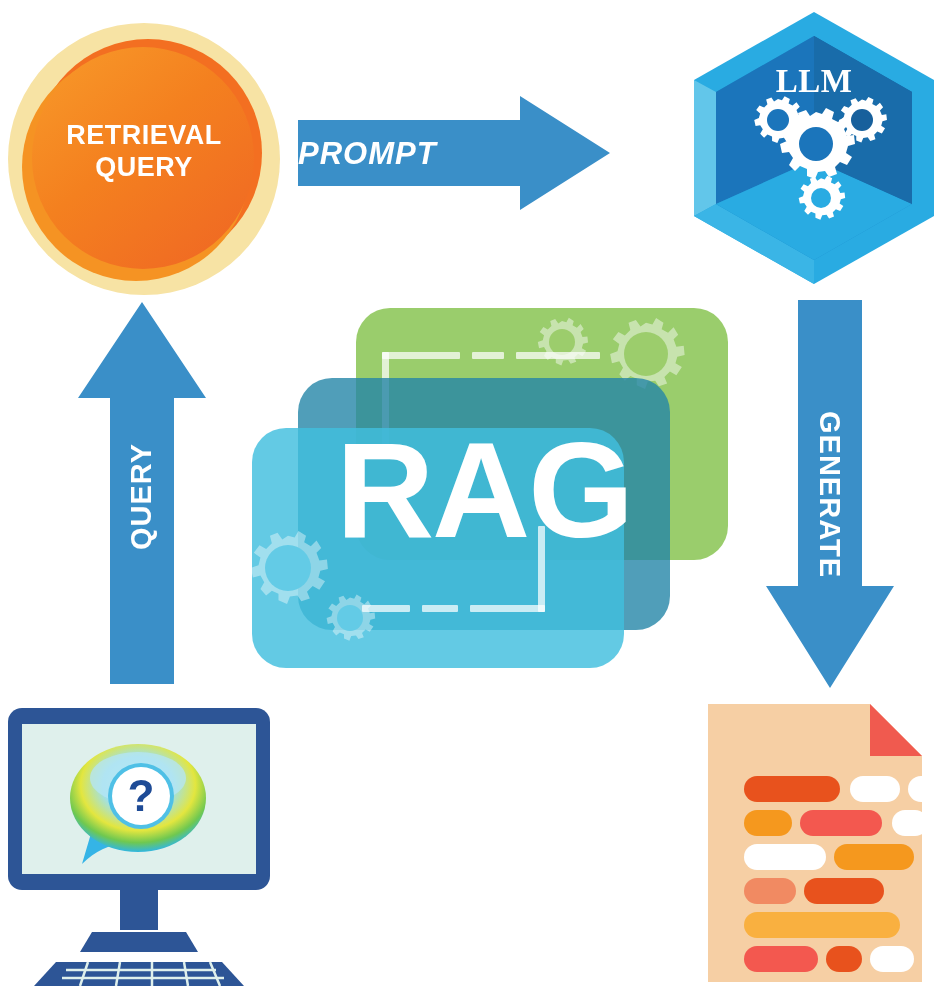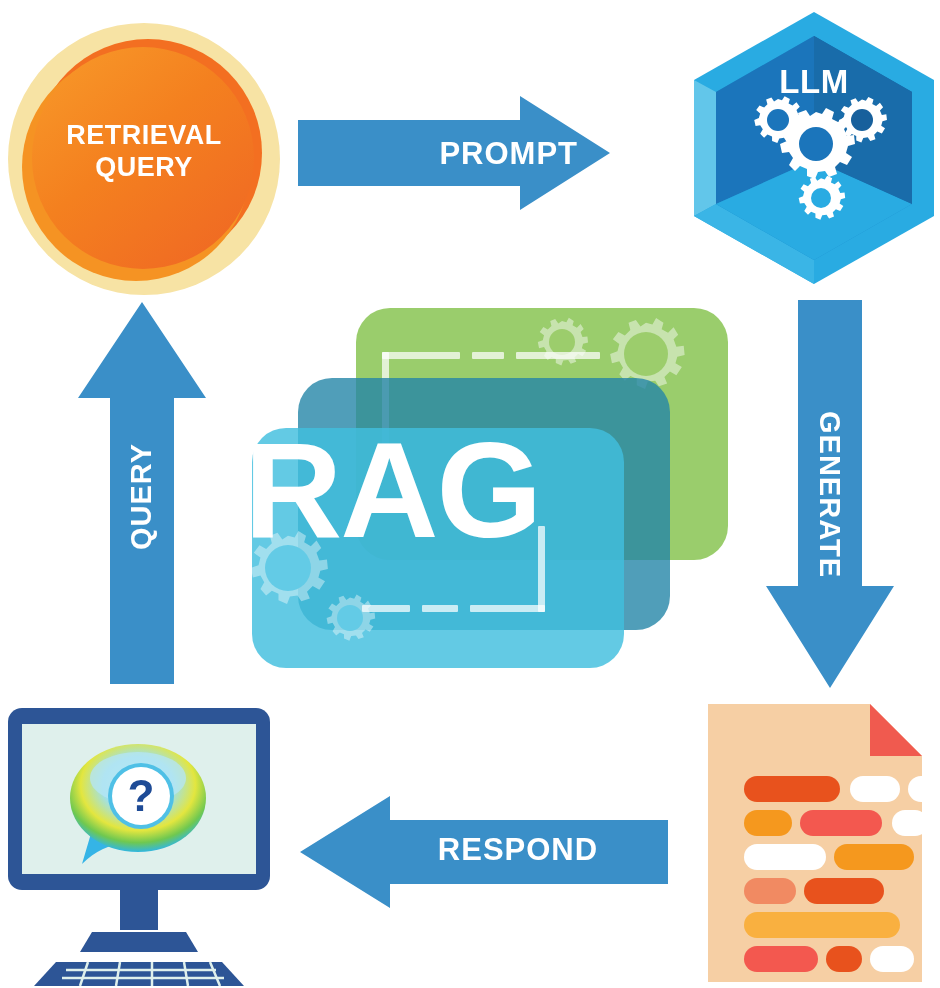--- a/index.html
+++ b/index.html
@@ -15,30 +15,30 @@
   .blobA{position:absolute;left:26px;top:16px;width:228px;height:228px;border-radius:50%;
          background:#f36f21;}
   .blobB{position:absolute;left:14px;top:30px;width:228px;height:228px;border-radius:50%;
          background:#f59323;}
   .blobC{position:absolute;left:24px;top:24px;width:222px;height:222px;border-radius:50%;
          background:linear-gradient(140deg,#f89b2a 0%,#f4801f 45%,#ef6524 100%);}
   #retrieval-label{position:absolute;left:0;top:96px;width:272px;text-align:center;
       color:#fff;font-weight:bold;font-size:27px;line-height:32px;letter-spacing:.5px;}
 
   
-  #llm{left:690px;top:8px;width:248px;height:278px;}
+  #llm{left:690px;top:8px;width:248px;height:278px;font-family:Liberation Serif, serif;}
   #llm svg{display:block;}
   #llm-label{position:absolute;left:0;top:55px;width:248px;text-align:center;
       color:#fff;font-weight:bold;font-size:33px;letter-spacing:.5px;}
 
   
   .arrow-label{position:absolute;color:#fff;font-weight:bold;letter-spacing:1px;
                white-space:nowrap;}
   #prompt{left:298px;top:96px;width:312px;height:114px;}
-  #prompt-label{left:0;top:40px;width:280px;text-align:right;font-size:31px;}
+  #prompt-label{left:0;top:40px;width:280px;text-align:left;font-size:31px;font-style:italic;}
 
   #query{left:78px;top:302px;width:128px;height:382px;}
   #query-label{left:-57px;top:178px;width:240px;text-align:center;font-size:29px;
                transform:rotate(-90deg);}
 
   #generate{left:766px;top:300px;width:128px;height:388px;}
   #generate-label{left:-62px;top:178px;width:250px;text-align:center;font-size:29px;
                   transform:rotate(90deg);}
 
   #respond{left:300px;top:796px;width:368px;height:112px;}
@@ -46,21 +46,21 @@
 
   
   #rag{left:244px;top:300px;width:492px;height:376px;}
   .card{position:absolute;border-radius:34px;overflow:hidden;}
   #card-green{left:112px;top:8px;width:372px;height:252px;
               background:rgba(140,198,88,.88);}
   #card-teal{left:54px;top:78px;width:372px;height:252px;
              background:rgba(36,134,168,.80);}
   #card-cyan{left:8px;top:128px;width:372px;height:240px;
              background:rgba(65,190,222,.82);}
-  #rag-label{position:absolute;left:0;top:122px;width:480px;text-align:left;
+  #rag-label{position:absolute;left:0;top:122px;width:480px;text-align:center;
       color:#fff;font-weight:bold;font-size:136px;line-height:136px;letter-spacing:-2px;}
   .dash{position:absolute;background:rgba(255,255,255,.72);height:7px;border-radius:1px;}
   .vline{position:absolute;background:rgba(255,255,255,.72);width:7px;border-radius:1px;}
 
   
   #monitor{left:4px;top:700px;width:286px;height:286px;}
 
   
   #document{left:704px;top:700px;width:222px;height:286px;}
   .docbar{position:absolute;border-radius:13px;height:26px;}
@@ -136,26 +136,20 @@
     <div class="arrow-label" id="query-label">QUERY</div>
   </div>
 
   <div class="abs" id="generate">
     <svg width="128" height="388" viewBox="0 0 128 388">
       <path d="M32,0 L96,0 L96,286 L128,286 L64,388 L0,286 L32,286 Z" fill="#3a8fc8"></path>
     </svg>
     <div class="arrow-label" id="generate-label">GENERATE</div>
   </div>
 
-  <div class="abs" id="respond">
-    <svg width="368" height="112" viewBox="0 0 368 112">
-      <path d="M368,24 L90,24 L90,0 L0,56 L90,112 L90,88 L368,88 Z" fill="#3a8fc8"></path>
-    </svg>
-    <div class="arrow-label" id="respond-label">RESPOND</div>
-  </div>
 
   <div class="abs" id="rag">
 
     <div class="card" id="card-green">
       <svg width="372" height="252" viewBox="0 0 372 252" style="position:absolute;left:0;top:0">
         <g fill="#ffffff" opacity=".45">
           <g transform="translate(206,34) scale(0.62)">
             <path d="M0,-34 L7,-32 L11,-39 L19,-34 L17,-27 L24,-23 L30,-29 L35,-21 L30,-16 L33,-8 L41,-9 L42,1 L34,3 L32,10 L39,14 L33,23 L26,19 L20,25 L23,32 L14,35 L10,29 L2,30 L-1,38 L-10,34 L-10,27 L-17,24 L-23,29 L-29,22 L-25,15 L-29,8 L-37,10 L-39,0 L-31,-3 L-29,-11 L-36,-16 L-30,-24 L-23,-20 L-17,-26 L-19,-34 L-11,-37 L-6,-30 Z"></path>
           </g>
           <g transform="translate(290,46) scale(0.92)">

